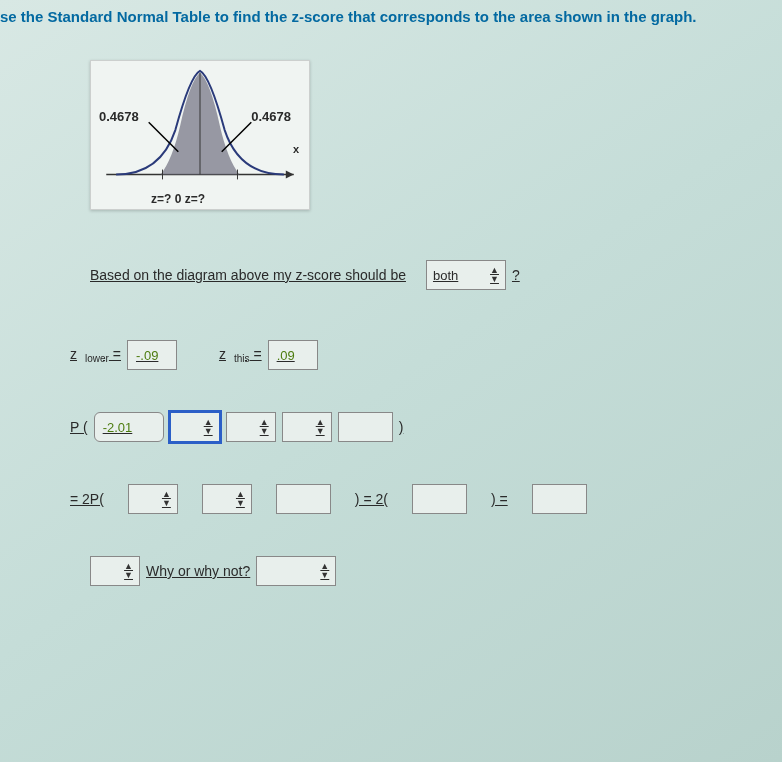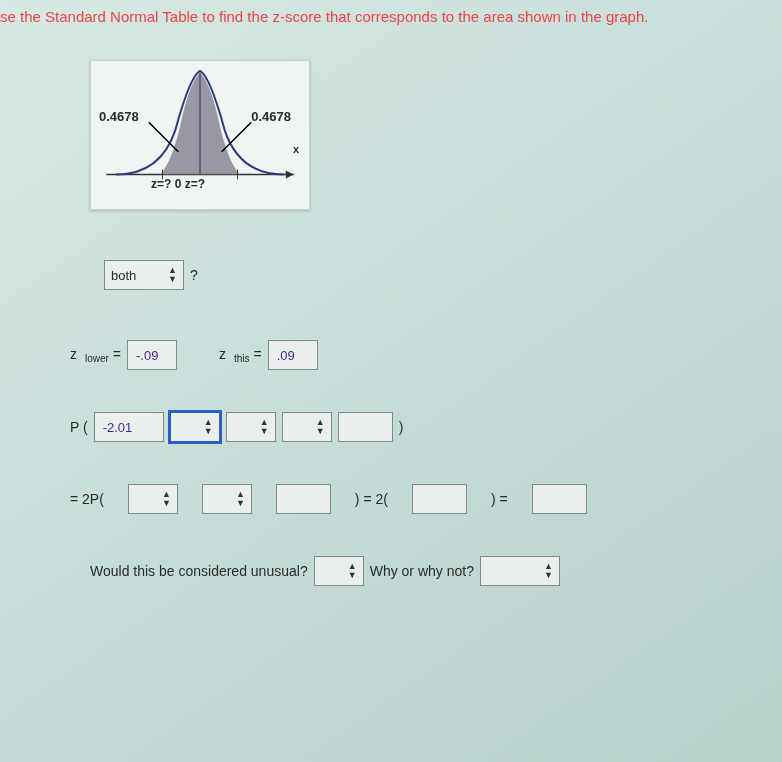--- a/index.html
+++ b/index.html
@@ -6,27 +6,28 @@
   body {
     width: 782px;
     height: 762px;
     background: linear-gradient(145deg, #d8e8e4 0%, #c5ddd8 50%, #b8d2cc 100%);
     font-family: Arial, sans-serif;
     color: #2a2a2a;
     overflow: hidden;
     position: relative;
   }
   .question-title {
-    font-weight: normal;
+    font-weight: bold;
     font-size: 15px;
     padding: 8px 0 0 0;
-    color: #ef4444;
+    color: #0369a1;
   }
   .content {
     padding: 0 20px;
+    text-decoration: underline;
   }
   .graph-box {
     background: #f0f4f2;
     border: 1px solid rgba(0,0,0,0.15);
     width: 220px;
     height: 150px;
     margin: 35px 0 0 70px;
     position: relative;
     box-shadow: 0 1px 3px rgba(0,0,0,0.2);
   }
@@ -43,21 +44,21 @@
   }
   .label-right {
     position: absolute;
     right: 18px;
     top: 48px;
     font-size: 13px;
     font-weight: bold;
   }
   .axis-labels {
     position: absolute;
-    bottom: 18px;
+    bottom: 3px;
     left: 60px;
     font-size: 12px;
     font-weight: bold;
   }
   .x-label {
     position: absolute;
     right: 10px;
     top: 82px;
     font-size: 11px;
     font-weight: bold;
@@ -70,26 +71,26 @@
     font-size: 14px;
     gap: 6px;
   }
   .row.tight { margin-top: 42px; }
   .input-box {
     background: #e8efec;
     border: 1px solid #888;
     height: 30px;
     padding: 4px 8px;
     font-size: 13px;
-    color: #4c1d95;
+    color: #4d7c0f;
     display: inline-flex;
     align-items: center;
     min-width: 50px;
   }
-  .input-box.wide { min-width: 70px; }
+  .input-box.wide { min-width: 70px; border-radius: 6px; }
   .input-box.empty { min-width: 55px; }
   .select-box {
     background: #e8efec;
     border: 1px solid #888;
     height: 30px;
     padding: 4px 6px;
     font-size: 13px;
     display: inline-flex;
     align-items: center;
     gap: 8px;
@@ -128,20 +129,21 @@
       <line x1="72" y1="110" x2="72" y2="120" stroke="#333" stroke-width="1"></line>
       <line x1="148" y1="110" x2="148" y2="120" stroke="#333" stroke-width="1"></line>
     </svg>
     <div class="label-left">0.4678</div>
     <div class="label-right">0.4678</div>
     <div class="x-label">x</div>
     <div class="axis-labels">z=?   0   z=?</div>
   </div>
 
   <div class="row">
+    <span>Based on the diagram above my z-score should be</span>
     <span style="width:8px"></span>
     <div class="select-box wide">
       <span>both</span>
       <span class="caret">▲<br>▼</span>
     </div>
     <span>?</span>
   </div>
 
   <div class="row" style="padding-left:50px;">
     <span><span>z</span><sub>lower</sub><span> =</span></span>
@@ -181,21 +183,20 @@
         <span class="caret">▲<br>▼</span>
     </div>
     <div class="input-box empty"></div>
     <span>)  = 2(</span>
     <div class="input-box empty"></div>
     <span>)  =</span>
     <div class="input-box empty"></div>
   </div>
 
   <div class="row tight" style="padding-left:70px;">
-    <span>Would this be considered unusual?</span>
     <div class="select-box">
       <span></span>
         <span class="caret">▲<br>▼</span>
     </div>
     <span>Why or why not?</span>
     <div class="select-box wide">
       <span></span>
         <span class="caret">▲<br>▼</span>
     </div>
   </div>

